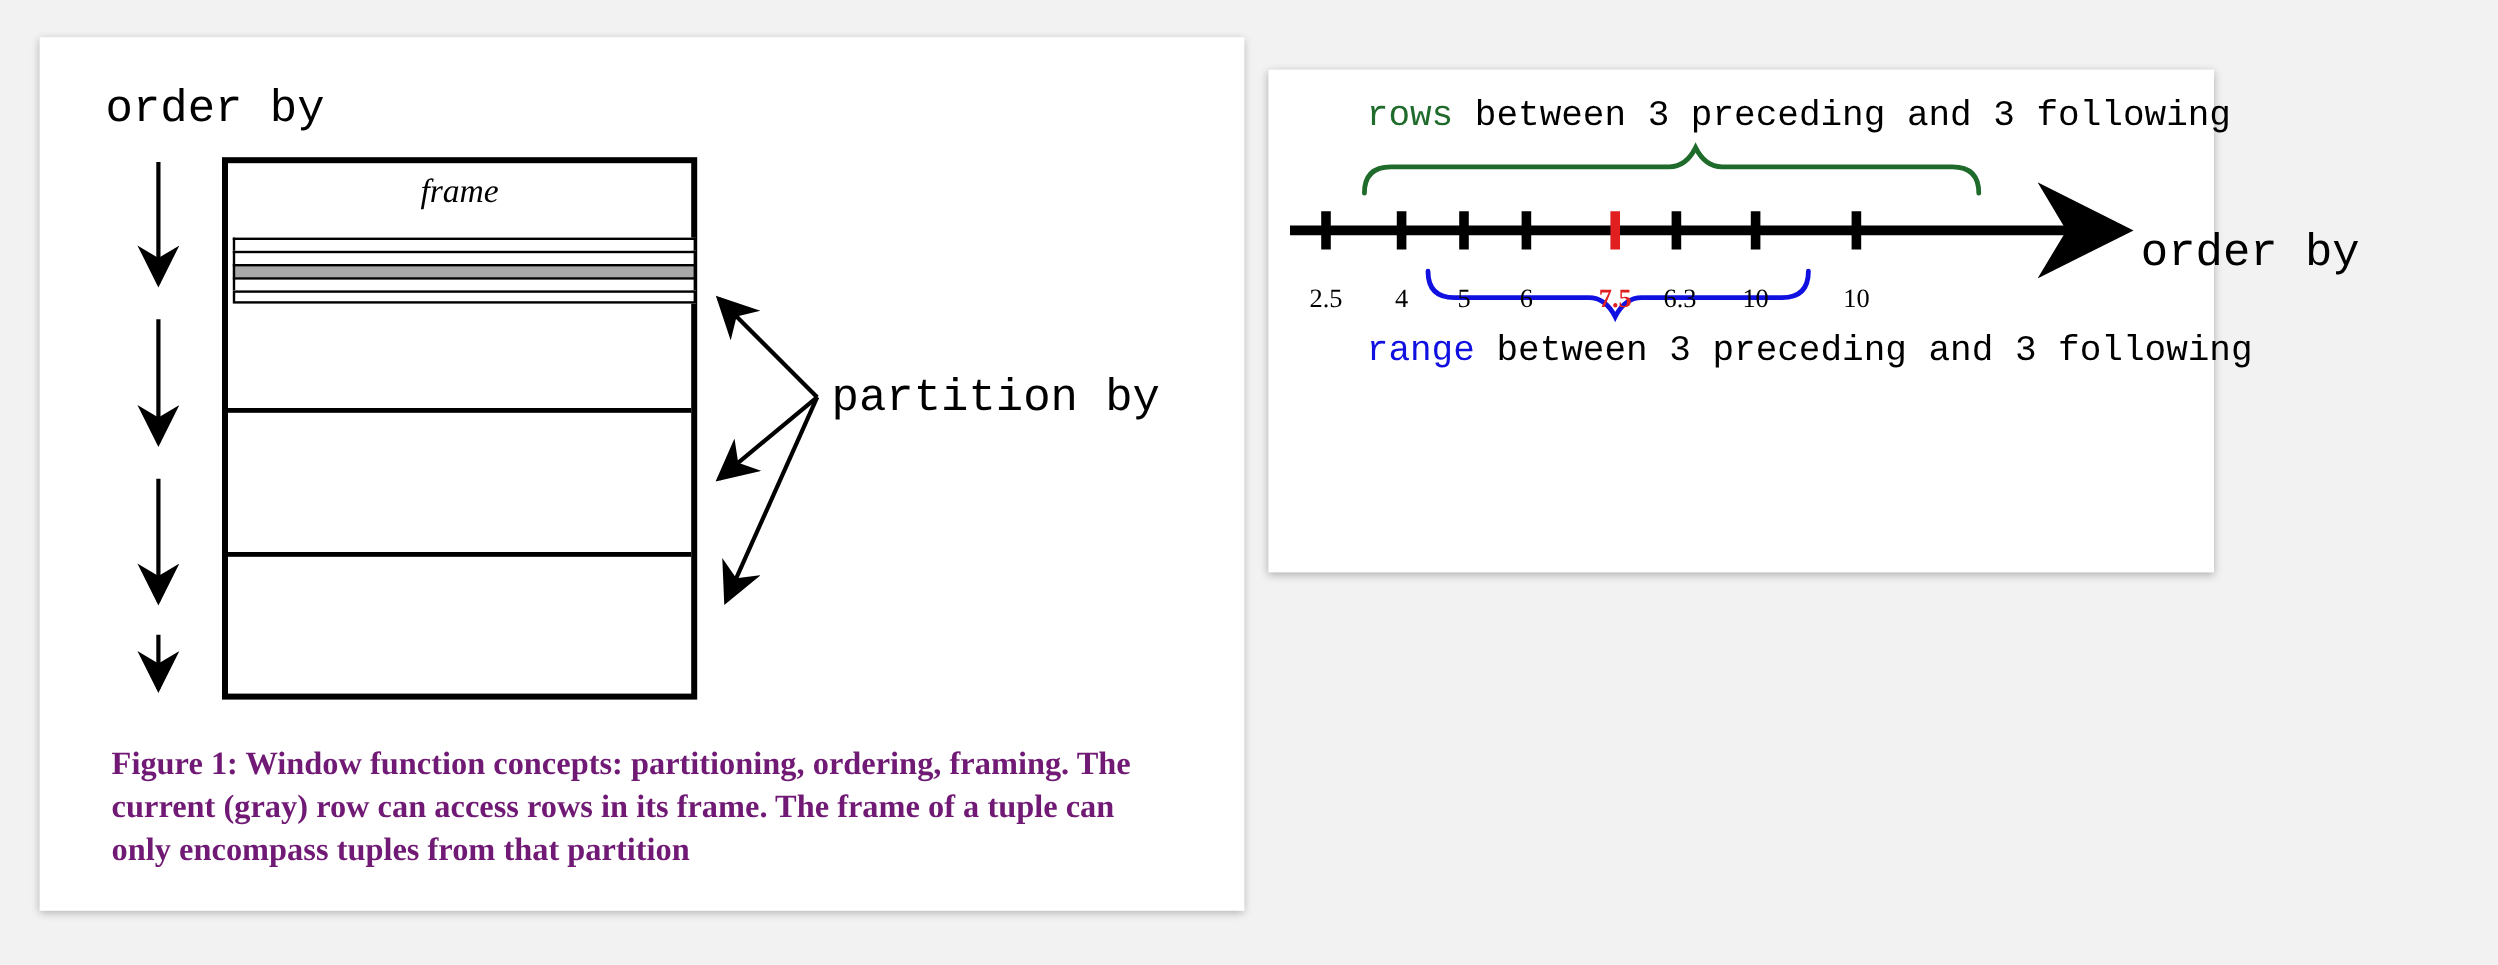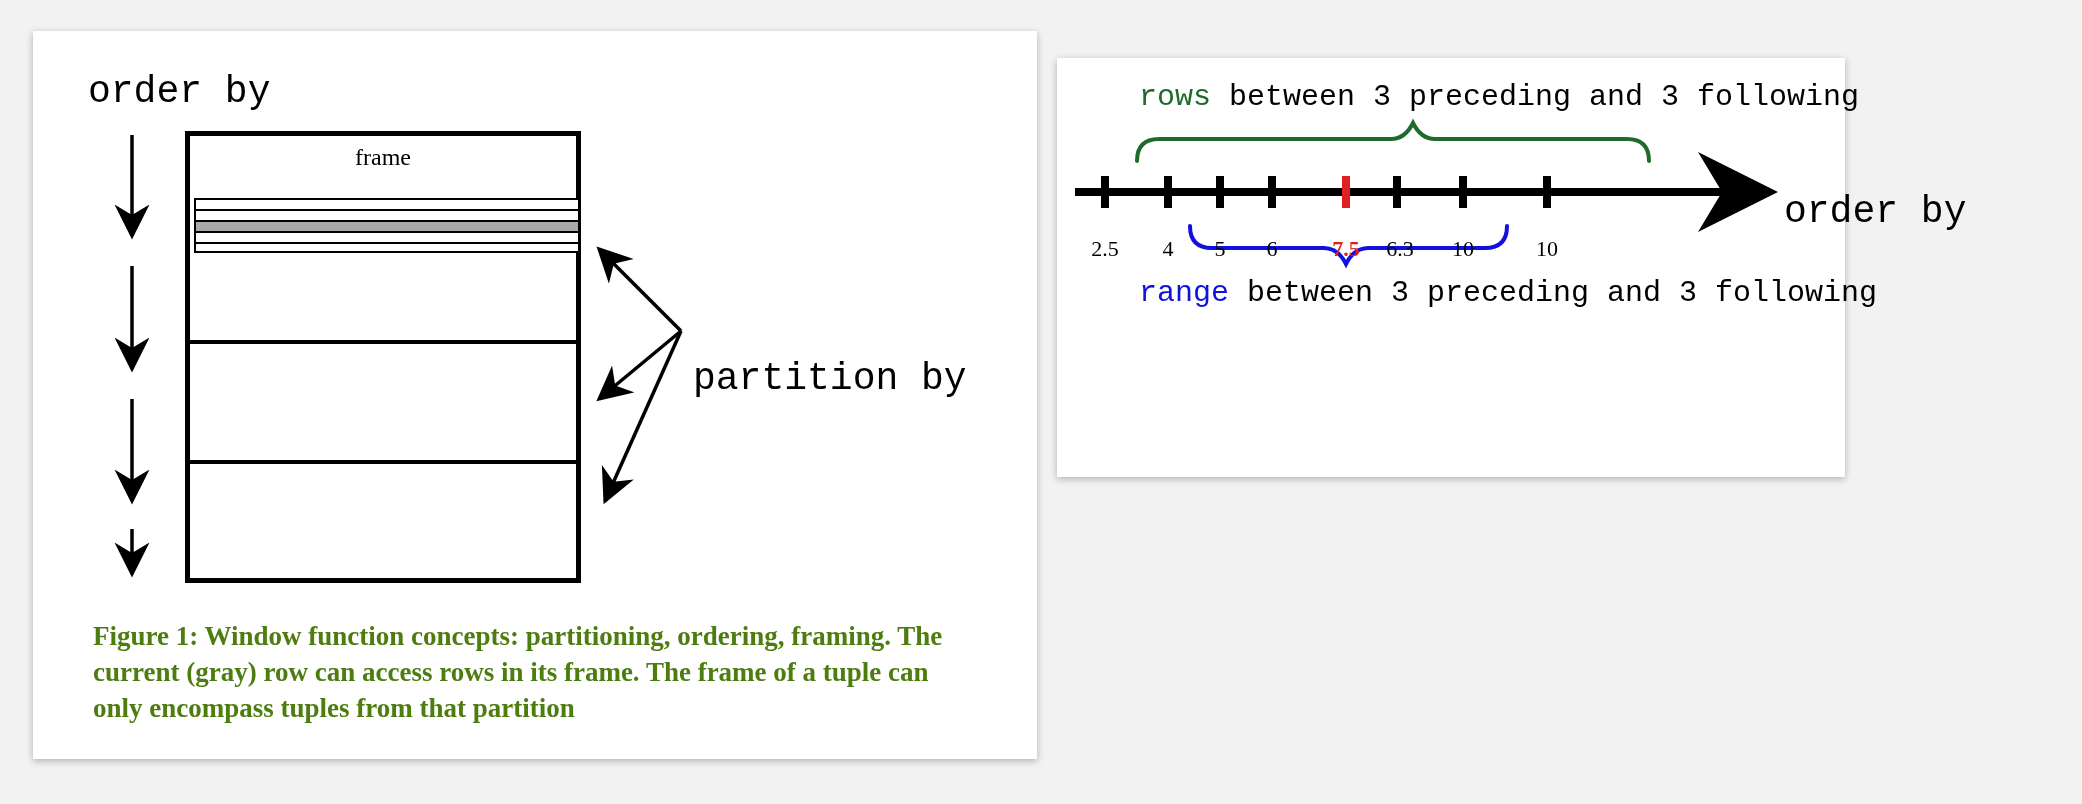--- a/index.html
+++ b/index.html
@@ -27,34 +27,34 @@
   
   #pbox{
     position:absolute;left:152px;top:100px;width:396px;height:452px;
     border:5px solid #000;box-sizing:border-box;background:#fff;
   }
   .part-divider{position:absolute;left:0;width:100%;height:4px;background:#000;}
   #div1{top:204px;}
   #div2{top:324px;}
   #frame-label{
     position:absolute;left:0;top:8px;width:100%;text-align:center;
-    font-size:24px;font-family:"Liberation Serif",serif;color:#000;
+    font-size:28px;font-family:"Liberation Serif",serif;color:#000;font-style:italic;
   }
   #rowstack{position:absolute;left:4px;top:62px;width:386px;}
   .row{height:11px;border:2px solid #000;border-bottom:none;background:#fff;box-sizing:border-box;}
   .row.last{border-bottom:2px solid #000;}
   .row.current{background:#a8a8a8;}
   #fig1-caption{
     position:absolute;left:60px;top:588px;width:890px;
     font-family:"Liberation Serif",serif;font-weight:bold;font-size:27px;
-    line-height:1.33;color:#4d7c0f;text-align:left;
+    line-height:1.33;color:#701a75;text-align:left;
   }
   #partition-label{
     position:absolute;left:660px;top:280px;
-    font-family:"Liberation Mono",monospace;font-size:38px;color:#000;white-space:nowrap;margin-top:46px;
+    font-family:"Liberation Mono",monospace;font-size:38px;color:#000;white-space:nowrap;
   }
   
   #fig2-card{left:1057px;top:58px;width:788px;height:419px;}
   #fig2-svg{position:absolute;left:0;top:0;width:977px;height:419px;}
   .code-line{
     position:absolute;font-family:"Liberation Mono",monospace;
     font-size:30px;white-space:nowrap;color:#000;
   }
   #rows-line{left:82px;top:22px;}
   #range-line{left:82px;top:218px;}

